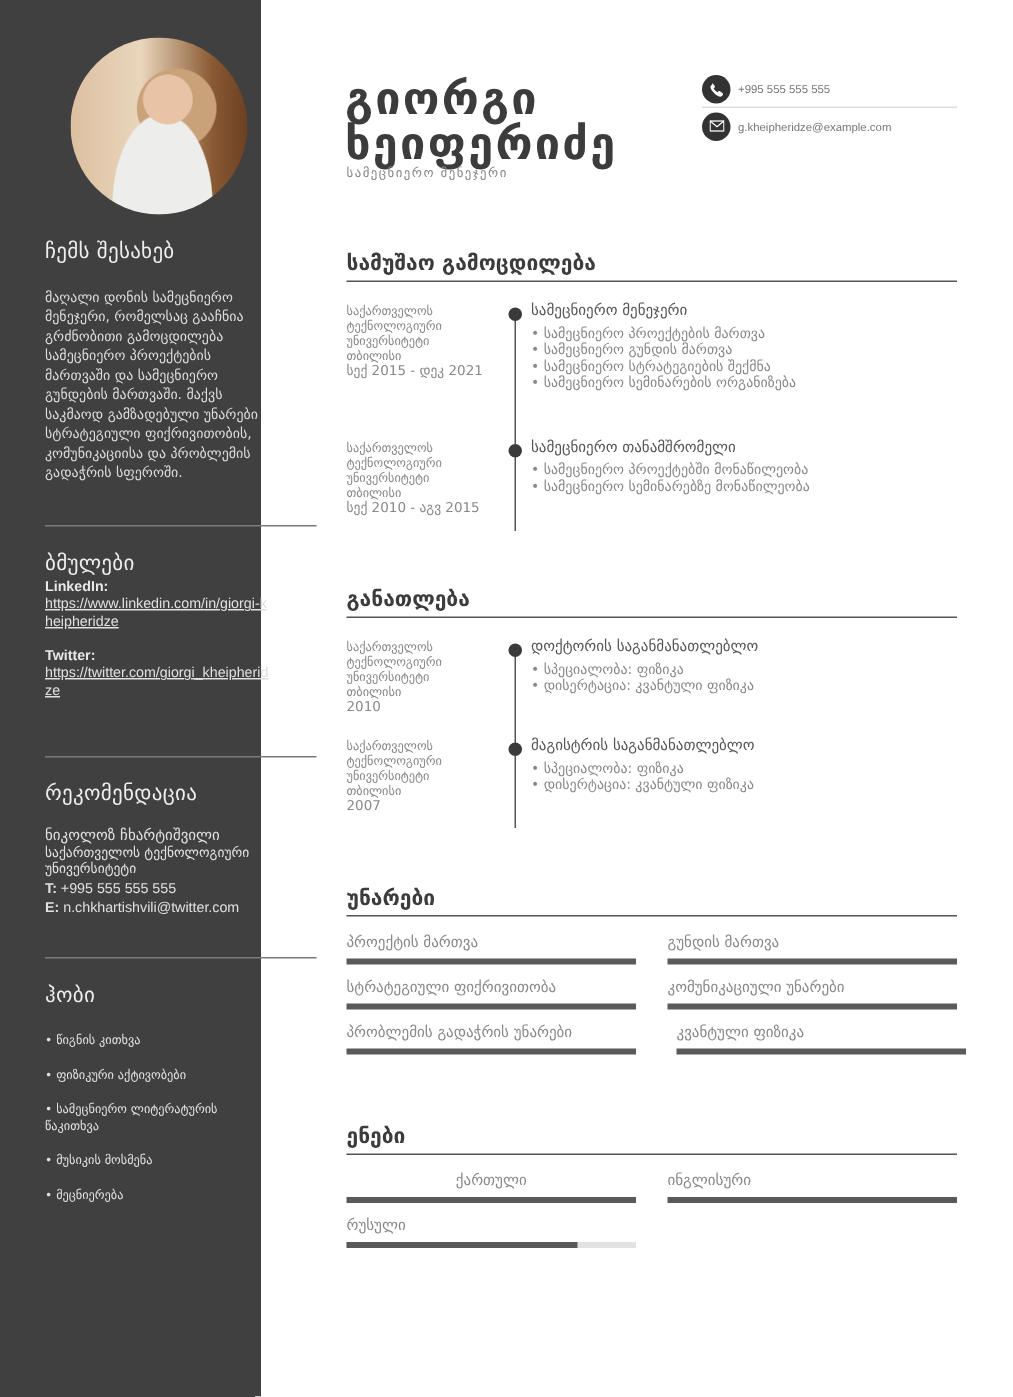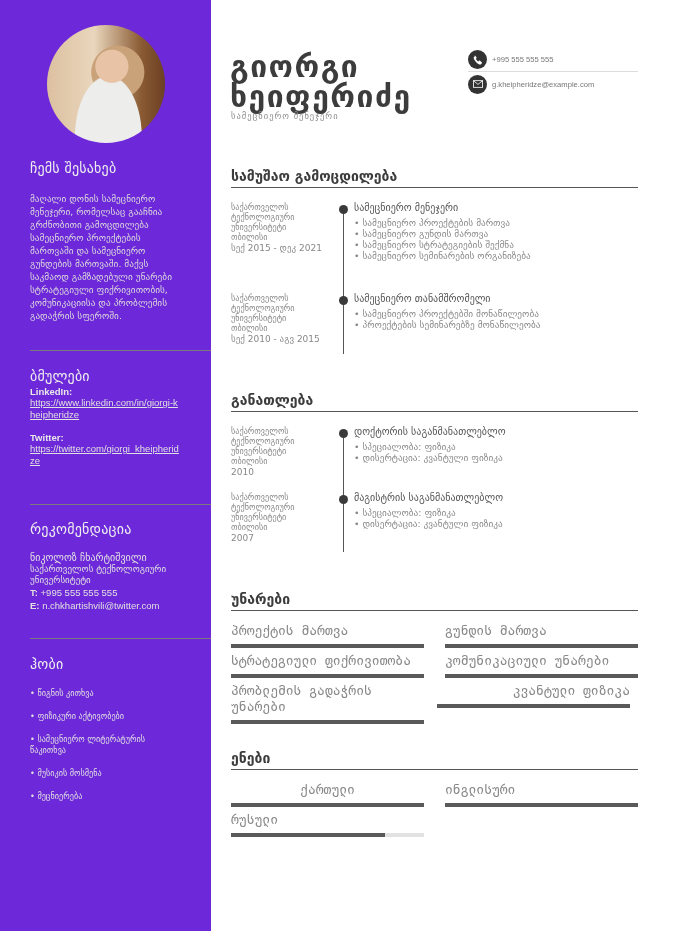--- a/index.html
+++ b/index.html
@@ -1,19 +1,19 @@
 <!DOCTYPE html>
 <html><head>
 <meta charset="utf-8">
 <style>
   * { box-sizing: border-box; margin: 0; padding: 0; }
   html, body { width: 675px; height: 931px; background: #ffffff; overflow: hidden; }
   body { position: relative; font-family: "DejaVu Sans", sans-serif; color: #555; }
 
-  .sidebar { position: absolute; left: 0; top: 0; width: 211px; height: 931px; background: #6d28d9; color: #e4e4e4; }
+  .sidebar { position: absolute; left: 0; top: 0; width: 174px; height: 931px; background: #404040; color: #e4e4e4; }
   .photo { position: absolute; left: 47px; top: 25px; width: 118px; height: 118px; border-radius: 50%; overflow: hidden;
            background: radial-gradient(circle at 55% 35%, #e8c3a6 0 16%, transparent 17%),
                        radial-gradient(ellipse at 52% 95%, #ededeb 0 38%, transparent 39%),
                        radial-gradient(ellipse at 60% 40%, #c9a27a 0 26%, transparent 27%),
                        linear-gradient(90deg, #dcc0a0 0%, #e9d6bc 40%, #8a5a33 80%, #6b4023 100%); }
   .side-section { position: absolute; left: 30px; width: 152px; }
   .side-h { font-size: 14px; color: #eeeeee; font-weight: normal; letter-spacing: 0.2px; }
   .side-text { font-size: 9.3px; line-height: 13px; color: #dcdcdc; margin-top: 15px; }
   .side-divider { position: absolute; left: 30px; width: 181px; height: 1px; background: #7a7a7c; }
   .link-label { font-family: "Liberation Sans", sans-serif; font-weight: bold; font-size: 9.5px; color: #e8e8e8; margin-top: 14px; }
@@ -40,21 +40,21 @@
   .timeline { position: absolute; left: 112px; width: 1px; background: #555; }
   .dot { position: absolute; left: 108px; width: 9px; height: 9px; border-radius: 50%; background: #3a3a3a; }
   .entry-right { position: absolute; left: 123px; }
   .entry-title { font-size: 10px; color: #555; }
   .entry-bullets { list-style: none; margin-top: 4px; }
   .entry-bullets li { font-size: 9.3px; line-height: 11px; color: #888; }
   .entry-bullets li::before { content: "• "; }
 
   .skill-grid { position: relative; }
   .skill { position: absolute; width: 193px; }
-  .skill-label { font-size: 13px; color: #888; font-family: Liberation Mono, monospace; }
+  .skill-label { font-size: 10px; color: #888; }
   .bar { width: 193px; height: 4px; background: #e2e2e2; margin-top: 5px; }
   .bar-fill { height: 4px; background: #5a5a5a; }
 </style>
 </head>
 <body>
 
 <aside class="sidebar">
   <div class="photo"></div>
 
   <section class="side-section" style="top:160px;">
@@ -144,21 +144,21 @@
     <div class="dot" style="top:3px;"></div>
     <div class="entry-left">
       <div>საქართველოს ტექნოლოგიური უნივერსიტეტი</div>
       <div>თბილისი</div>
       <div class="date">სექ 2010 - აგვ 2015</div>
     </div>
     <div class="entry-right">
       <div class="entry-title">სამეცნიერო თანამშრომელი</div>
       <ul class="entry-bullets">
         <li>სამეცნიერო პროექტებში მონაწილეობა</li>
-        <li>პროექტების სემინარებზე მონაწილეობა</li>
+        <li>სამეცნიერო სემინარებზე მონაწილეობა</li>
       </ul>
     </div>
   </div>
 </section>
 
 <section class="section" style="top:392px;">
   <h2 class="sec-h">განათლება</h2>
   <div class="timeline" style="top:38px;height:122px;"></div>
 
   <div class="entry" style="margin-top:14px;height:66px;">
@@ -220,21 +220,21 @@
       <div class="bar">
           <div class="bar-fill" style="width:100%"></div>
         </div>
     </div>
     <div class="skill" style="left:0;top:72px;">
       <div class="skill-label">პრობლემის გადაჭრის უნარები</div>
       <div class="bar">
           <div class="bar-fill" style="width:100%"></div>
         </div>
     </div>
-    <div class="skill" style="left:206px;top:72px;text-align:right;">
+    <div class="skill" style="left:220px;top:72px;">
       <div class="skill-label">კვანტული ფიზიკა</div>
       <div class="bar">
           <div class="bar-fill" style="width:100%"></div>
         </div>
     </div>
   </div>
 </section>
 
 <section class="section" style="top:750px;">
   <h2 class="sec-h">ენები</h2>

